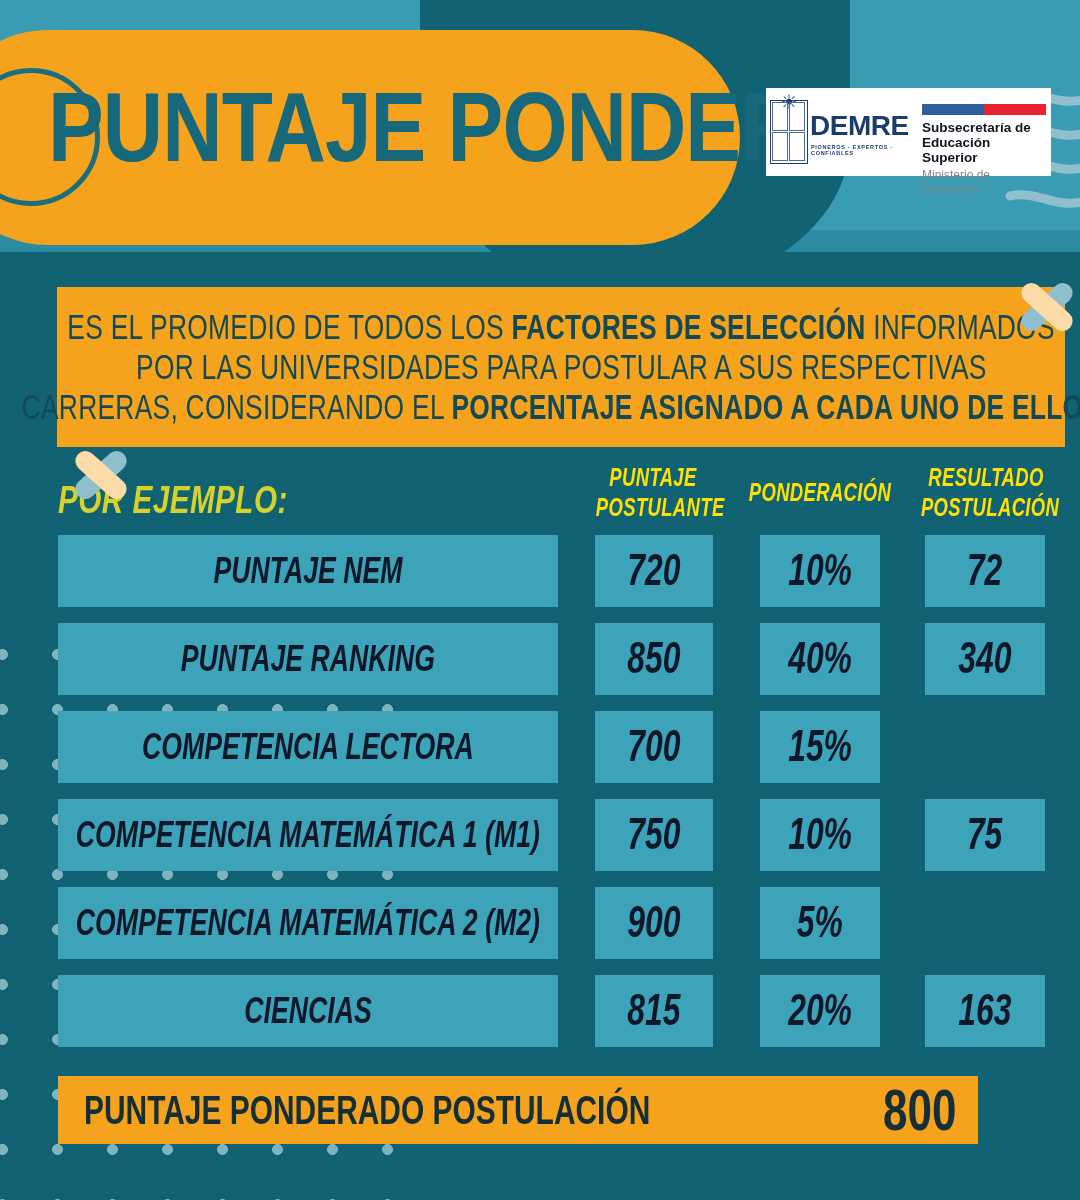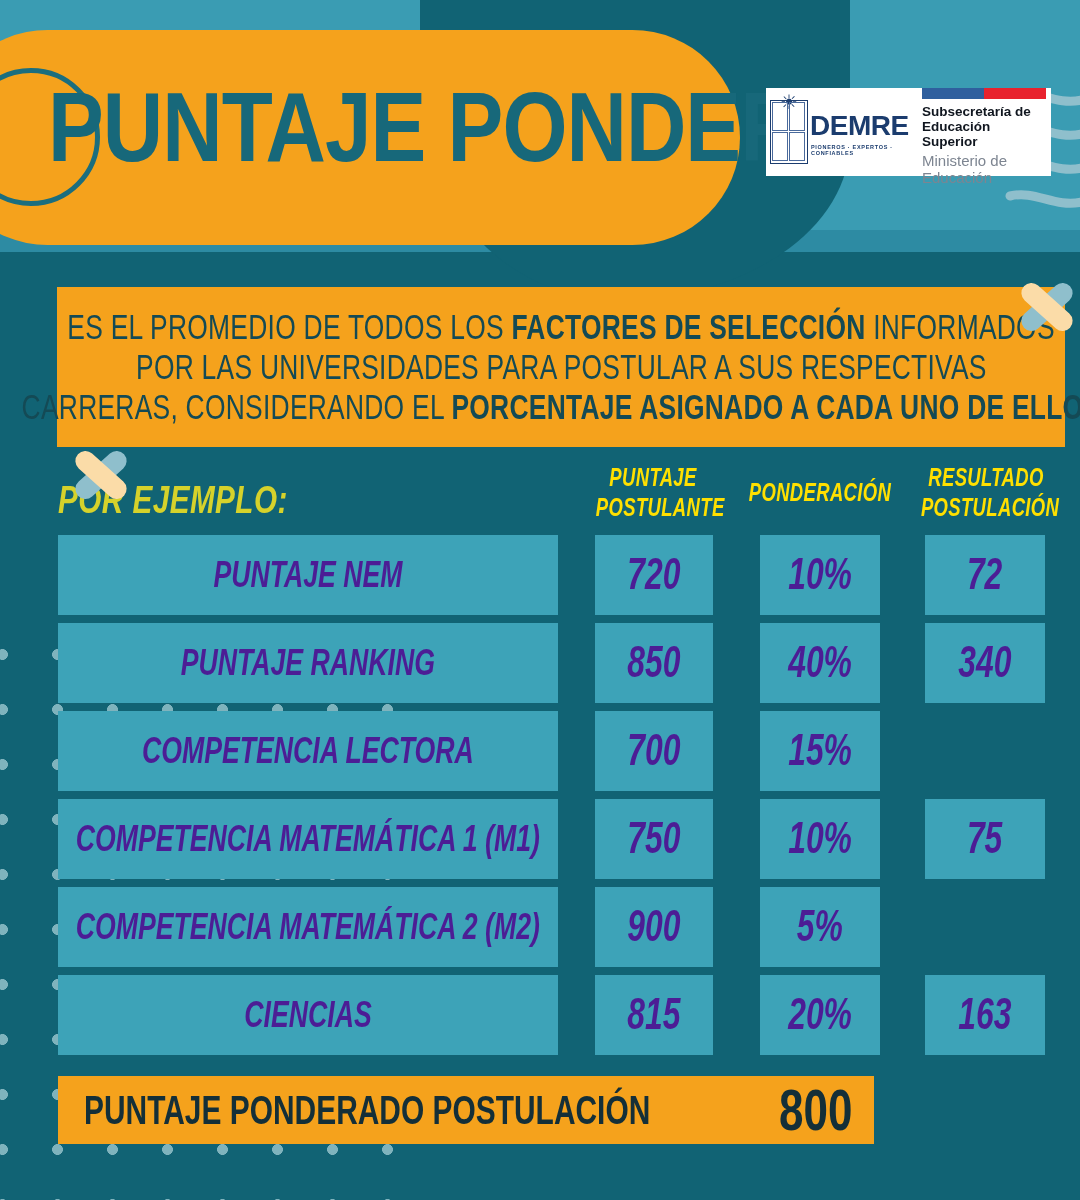--- a/index.html
+++ b/index.html
@@ -153,41 +153,41 @@
   .demre-tag {
     font-size: 5.5px;
     font-weight: bold;
     letter-spacing: 0.7px;
     color: #1b3c6e;
     margin-left: 3px;
     margin-top: 1px;
   }
   .logo-right {
     flex: 1;
-    padding: 0 4px 0 8px;
+    padding: 16px 4px 0 8px;
     box-sizing: border-box;
     position: relative;
   }
   .flag {
     display: flex;
     width: 124px; height: 11px;
     margin-bottom: 5px;
   }
   .flag .b { flex: 1; background: #2f5f9e; }
   .flag .r { flex: 1; background: #e8222e; }
   .subsec {
     font-family: "Liberation Sans", sans-serif;
     font-weight: bold;
     font-size: 13.5px;
     line-height: 15px;
     color: #10161f;
   }
   .minedu {
     font-family: "Liberation Sans", sans-serif;
-    font-size: 15px;
+    font-size: 12px;
     color: #7d8591;
     margin-top: 3px;
   }
 
   
   .desc-banner {
     position: absolute;
     left: 57px; top: 287px;
     width: 1008px;
     height: 160px;
@@ -256,44 +256,44 @@
   .ch3 { left: 912px; top: 12px; width: 148px; }
 
   .row {
     position: relative;
     height: 88px;
     margin-bottom: 0px;
   }
   .cell {
     position: absolute;
     background: #3DA3B8;
-    color: #4c1d95;
+    color: #0f172a;
     display: flex;
     align-items: center;
     justify-content: center;
     font-family: "Liberation Sans Narrow", "Liberation Sans", sans-serif;
     font-weight: bold;
-    height: 80px;
+    height: 72px;
     top: 0;
   }
   .cell span {
     transform: scaleX(0.86) scaleY(1.18);
     display: block;
     white-space: nowrap;
   }
   .c-label { left: 58px; width: 500px; font-size: 31px; }
   .c-score { left: 595px; width: 118px; font-size: 37px; }
   .c-weight{ left: 760px; width: 120px; font-size: 37px; }
   .c-result{ left: 925px; width: 120px; font-size: 37px; }
 
   
   .total-bar {
     position: absolute;
     left: 58px; top: 1076px;
-    width: 816px;
+    width: 920px;
     height: 68px;
     background: #F5A21C;
     z-index: 6;
     display: flex;
     align-items: center;
     justify-content: space-between;
     padding: 0 22px 0 26px;
     box-sizing: border-box;
   }
   .total-label {

